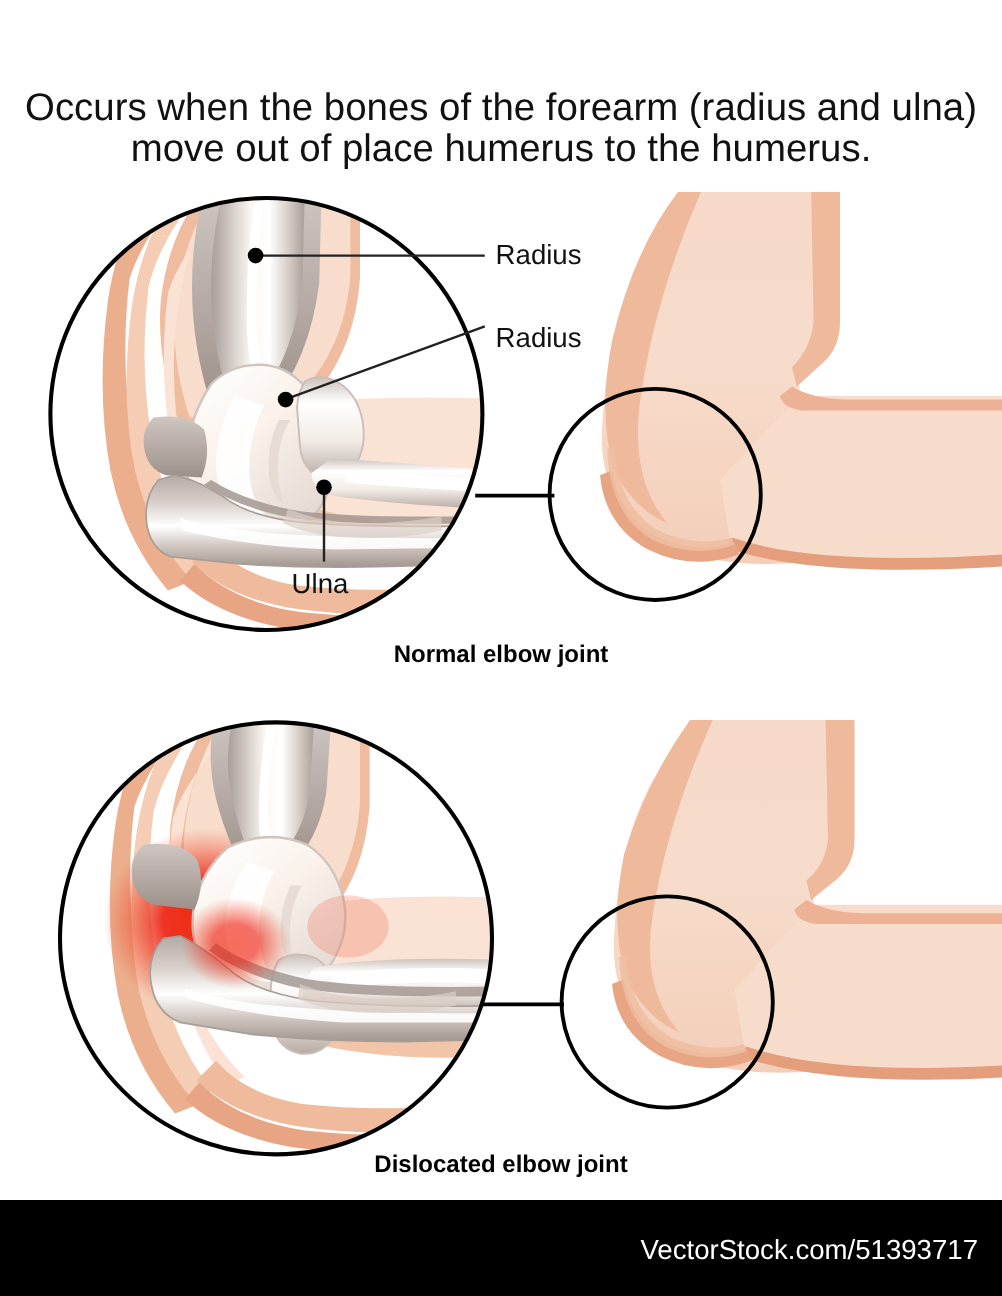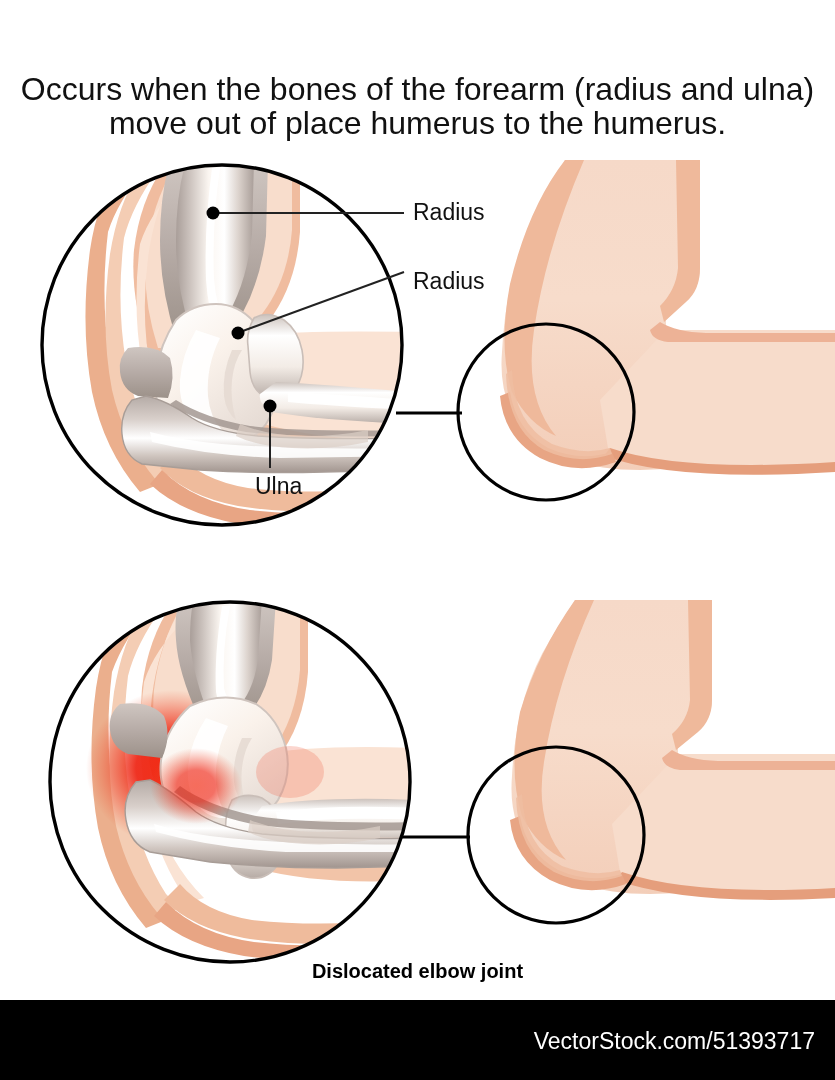--- a/index.html
+++ b/index.html
@@ -75,21 +75,21 @@
   
   .lead-label {
     position: absolute;
     font-size: 23px;
     color: #111111;
     white-space: nowrap;
     font-family: "Liberation Sans", sans-serif;
   }
   #label-humerus { left: 413px; top: 199px; }
   #label-radius  { left: 413px; top: 268px; }
-  #label-ulna    { left: 243px; top: 473px; margin-left: 12px; }
+  #label-ulna    { left: 243px; top: 473px; }
 
   
   svg.stage {
     position: absolute;
     left: 0;
     top: 0;
     width: 835px;
     height: 1080px;
     pointer-events: none;
   }
@@ -419,19 +419,20 @@
       </g>
 
       <circle cx="230" cy="782" r="180" fill="none" stroke="#000000" stroke-width="3.4"></circle>
     </g>
   </svg>
 
   <div class="lead-label" id="label-humerus">Radius</div>
   <div class="lead-label" id="label-radius">Radius</div>
   <div class="lead-label" id="label-ulna">Ulna</div>
 
+  <div class="caption" id="caption-normal">Normal elbow joint</div>
   <div class="caption" id="caption-dislocated">Dislocated elbow joint</div>
 
   <div class="footer">
     <div class="footer-url">VectorStock.com/51393717</div>
   </div>
 
 </div>
 
 </body></html>

